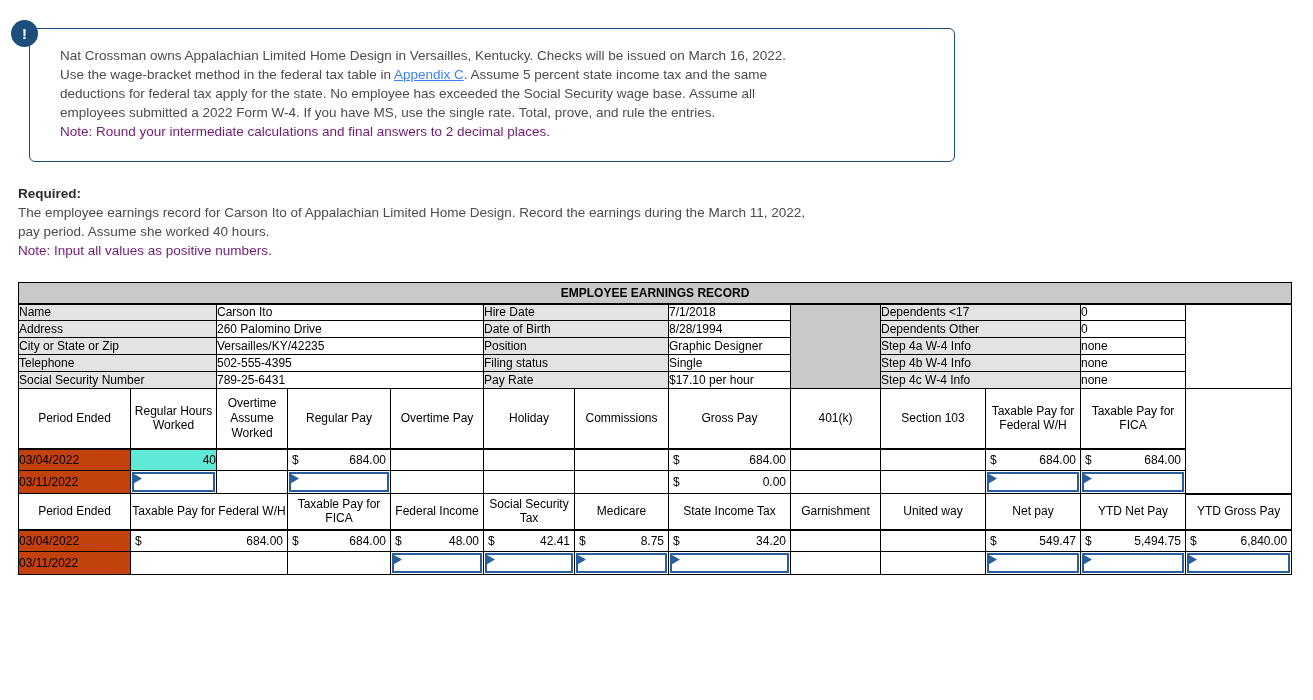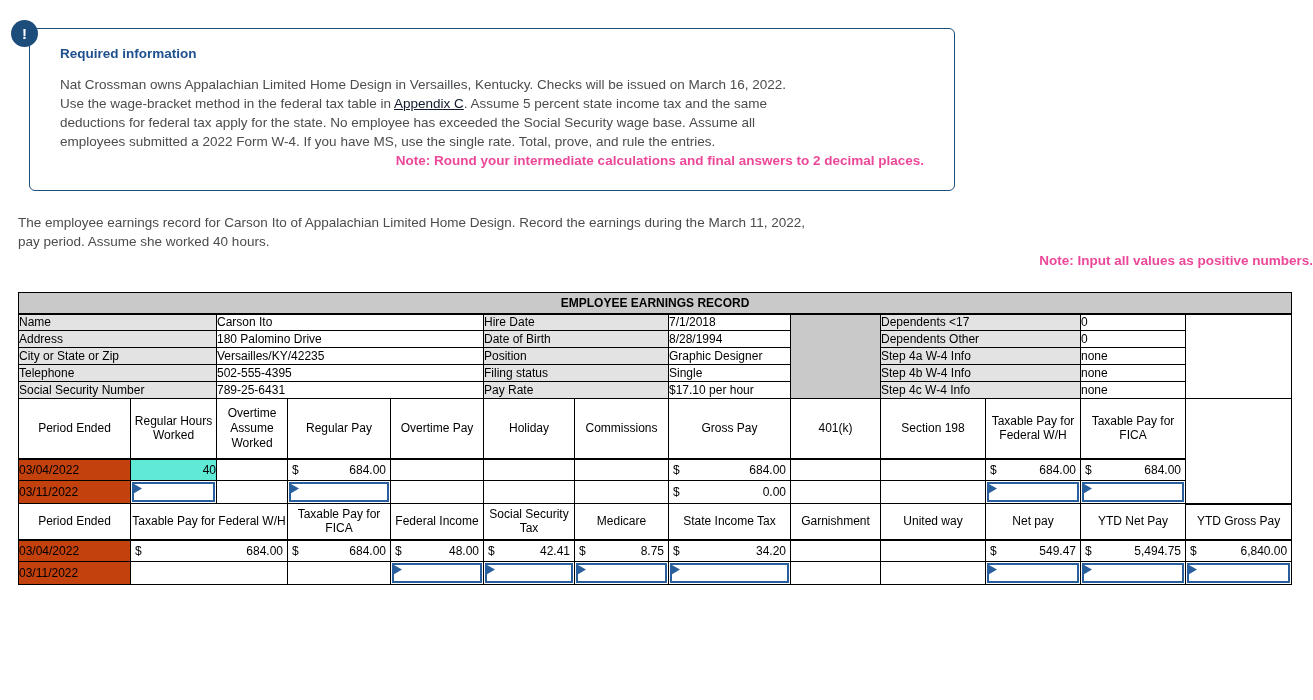--- a/index.html
+++ b/index.html
@@ -4,22 +4,22 @@
 <style>
   html,body{margin:0;padding:0;background:#ffffff;}
   body{width:1313px;height:700px;font-family:"Liberation Sans",sans-serif;color:#4b4c4e;overflow:hidden;}
 
   
   .info-box{position:relative;margin:28px 0 0 29px;width:864px;border:1px solid #1e4d7b;border-radius:6px;padding:17px 30px 20px 30px;background:#fff;}
   .alert-badge{position:absolute;top:-9px;left:-19px;width:27px;height:27px;border-radius:50%;background:#1d4d7b;color:#fff;text-align:center;line-height:27px;font-weight:bold;font-size:15px;}
   .ib-title{color:#20518f;font-weight:bold;font-size:13.5px;margin:0 0 14px 0;}
   .ib-sub{font-style:italic;color:#55575c;font-size:13.5px;margin:0 0 18px 0;}
   .ib-line{font-size:13.5px;line-height:19px;color:#4b4c4e;}
-  .note-red{color:#ec4899;font-weight:bold;text-align:right;}
-  a.appendix{color:#0f172a;text-decoration:underline;cursor:pointer;text-align:center;}
+  .note-red{color:#701a75;font-weight:normal;}
+  a.appendix{color:#3b82f6;text-decoration:underline;cursor:pointer;text-align:center;}
 
   
   .req{margin:22px 0 0 18px;font-size:13.5px;line-height:19px;color:#4b4c4e;}
   .req-label{font-weight:bold;color:#2b2b2b;}
 
   
   table.eer{border-collapse:collapse;table-layout:fixed;width:1273px;margin:22px 0 0 18px;font-size:12px;color:#000;}
   table.eer{border:1px solid #000;}
   .eer td{border:1px solid #000;padding:0;vertical-align:middle;overflow:hidden;white-space:normal;}
   .r-title{height:21px;}
@@ -42,31 +42,31 @@
   .c-input{background:#fff;}
   .money{display:flex;justify-content:space-between;align-items:center;padding:0 4px;height:100%;}
   .ibox{position:relative;height:16px;margin:1px;border:2px solid #2a5f9e;background:#fff;}
   .iflag{position:absolute;top:0;left:0;width:8px;height:11px;background:#2a5f9e;clip-path:polygon(0 0,100% 40%,0 85%);}
 </style>
 </head>
 <body>
 
 <div class="info-box">
   <div class="alert-badge">!</div>
-  <div class="ib-title">Required information</div>
   <div id="ib-paragraph">
       <div class="ib-line">Nat Crossman owns Appalachian Limited Home Design in Versailles, Kentucky. Checks will be issued on March 16, 2022.</div>
       <div class="ib-line"><span>Use the wage-bracket method in the federal tax table in </span><a class="appendix" href="#">Appendix C</a><span>. Assume 5 percent state income tax and the same</span></div>
       <div class="ib-line">deductions for federal tax apply for the state. No employee has exceeded the Social Security wage base. Assume all</div>
       <div class="ib-line">employees submitted a 2022 Form W-4. If you have MS, use the single rate. Total, prove, and rule the entries.</div>
       <div class="ib-line note-red">Note: Round your intermediate calculations and final answers to 2 decimal places.</div>
     </div>
 </div>
 
 <div class="req">
+  <div class="req-label">Required:</div>
   <div>The employee earnings record for Carson Ito of Appalachian Limited Home Design. Record the earnings during the March 11, 2022,</div>
   <div>pay period. Assume she worked 40 hours.</div>
   <div class="note-red">Note: Input all values as positive numbers.</div>
 </div>
 
 <table class="eer">
   <colgroup>
     <col style="width:112px">
       <col style="width:86px">
       <col style="width:71px">
@@ -90,21 +90,21 @@
         <td colspan="3" class="c-text">Carson Ito</td>
         <td colspan="2" class="c-label">Hire Date</td>
         <td class="c-text">7/1/2018</td>
         <td rowspan="5" class="c-spacer"></td>
         <td colspan="2" class="c-label">Dependents &lt;17</td>
         <td class="c-text">0</td>
         <td rowspan="5" class="c-blank"></td>
       </tr>
       <tr class="r-info">
         <td colspan="2" class="c-label">Address</td>
-        <td colspan="3" class="c-text">180 Palomino Drive</td>
+        <td colspan="3" class="c-text">260 Palomino Drive</td>
         <td colspan="2" class="c-label">Date of Birth</td>
         <td class="c-text">8/28/1994</td>
         <td colspan="2" class="c-label">Dependents Other</td>
         <td class="c-text">0</td>
       </tr>
       <tr class="r-info">
         <td colspan="2" class="c-label">City or State or Zip</td>
         <td colspan="3" class="c-text">Versailles/KY/42235</td>
         <td colspan="2" class="c-label">Position</td>
         <td class="c-text">Graphic Designer</td>
@@ -130,21 +130,21 @@
       <tr class="r-h1">
         <td class="c-head">Period Ended</td>
         <td class="c-head">Regular Hours Worked</td>
         <td class="c-head">Overtime Assume Worked</td>
         <td class="c-head">Regular Pay</td>
         <td class="c-head">Overtime Pay</td>
         <td class="c-head">Holiday</td>
         <td class="c-head">Commissions</td>
         <td class="c-head">Gross Pay</td>
         <td class="c-head">401(k)</td>
-        <td class="c-head">Section 198</td>
+        <td class="c-head">Section 103</td>
         <td class="c-head">Taxable Pay for Federal W/H</td>
         <td class="c-head">Taxable Pay for FICA</td>
         <td rowspan="3" class="c-blank"></td>
       </tr>
       <tr class="r-data">
         <td class="c-date">03/04/2022</td>
         <td class="c-num">40</td>
         <td class="c-blank"></td>
         <td class="c-money">
           <div class="money">

